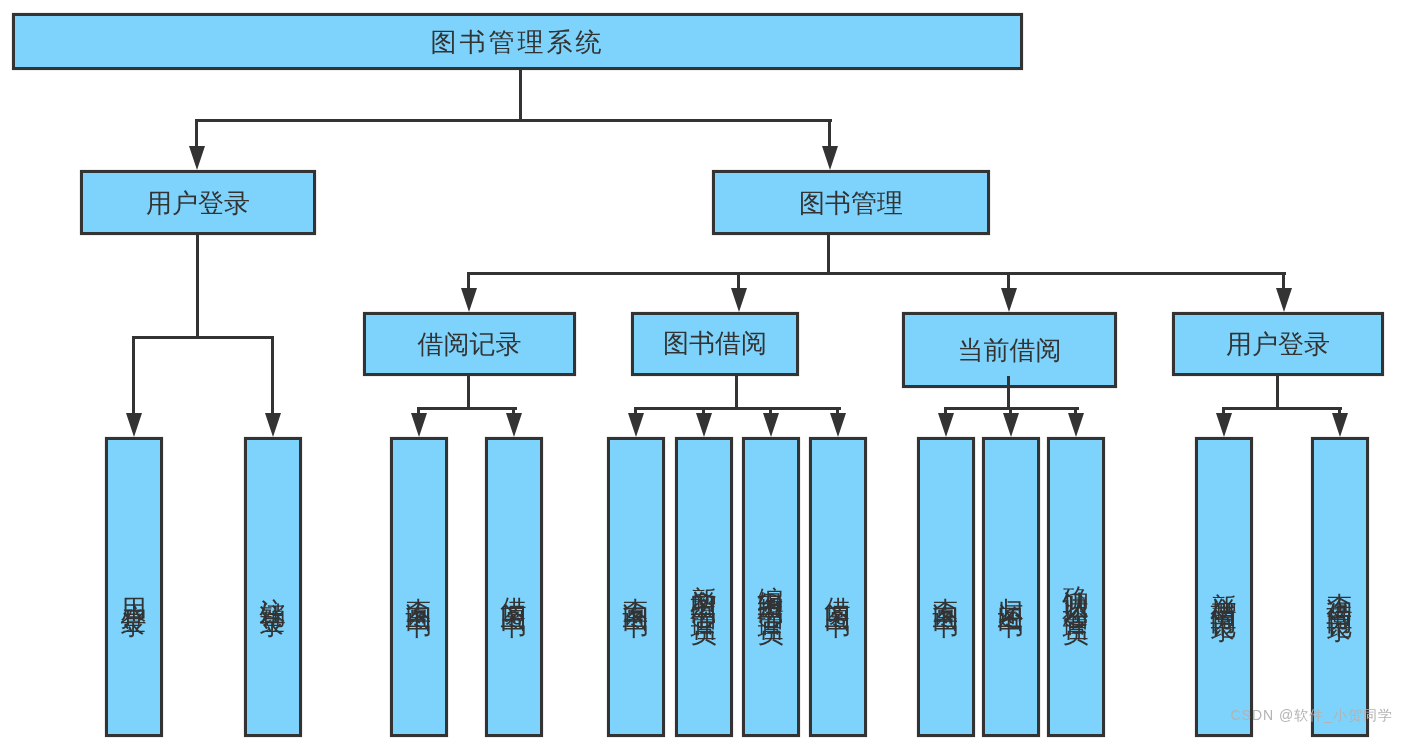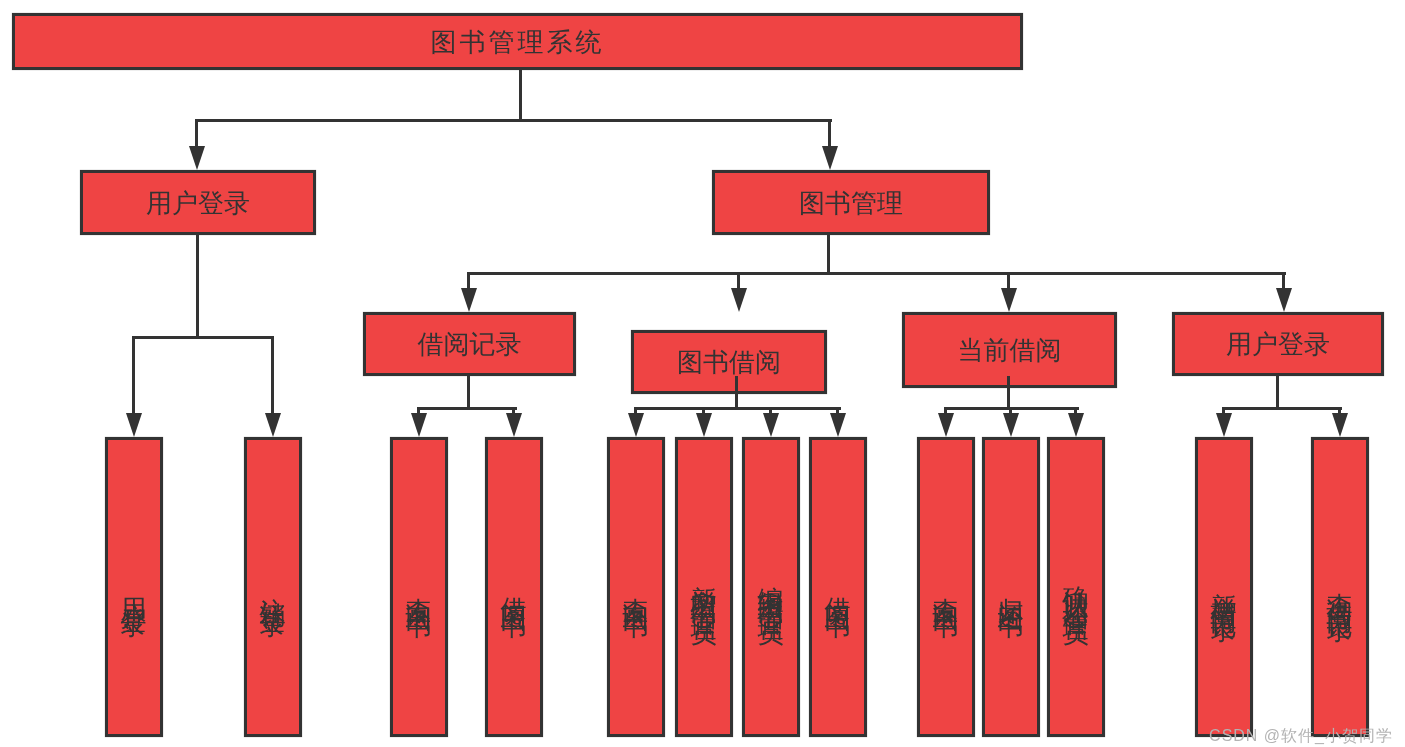--- a/index.html
+++ b/index.html
@@ -14,21 +14,21 @@
     width: 1405px;
     height: 747px;
     background: var(--background);
     font-family: "Liberation Sans", sans-serif;
     overflow: hidden;
   }
   .node {
     position: absolute;
     box-sizing: border-box;
     border: 3px solid var(--line);
-    background: #ef4444;
+    background: #7dd3fc;
     display: flex;
     align-items: center;
     justify-content: center;
     color: var(--text);
     font-size: 26px;
     box-shadow: 0 0 1px #9a9a9a;
   }
   .node > span { line-height: 1; white-space: nowrap; }
   .node.title > span { letter-spacing: 3px; }
   .node.leaf > span {
@@ -42,22 +42,22 @@
   .h { position: absolute; height: 3px; background: var(--line); }
   .arr {
     position: absolute; width: 0; height: 0;
     border-left: 8px solid transparent;
     border-right: 8px solid transparent;
     border-top: 24px solid var(--line);
   }
   .watermark {
     position: absolute;
     right: 12px;
-    bottom: 0;
-    font-size: 16px;
+    bottom: 22px;
+    font-size: 14px;
     color: var(--watermark);
     letter-spacing: 1px;
   }
 </style>
 </head>
 <body>
 
 <div class="canvas">
 
   <div class="node title" style="left:12px; top:13px; width:1011px; height:57px;">
@@ -69,21 +69,21 @@
   </div>
 
   <div class="node" style="left:712px; top:170px; width:278px; height:65px;">
     <span>图书管理</span>
   </div>
 
   <div class="node" style="left:363px; top:312px; width:213px; height:64px;">
     <span>借阅记录</span>
   </div>
 
-  <div class="node" style="left:631px; top:330px; width:196px; height:64px;">
+  <div class="node" style="left:631px; top:312px; width:168px; height:64px;font-family:Liberation Serif, serif;">
     <span>图书借阅</span>
   </div>
 
   <div class="node" style="left:902px; top:312px; width:215px; height:76px;">
     <span>当前借阅</span>
   </div>
 
   <div class="node" style="left:1172px; top:312px; width:212px; height:64px;">
     <span>用户登录</span>
   </div>

